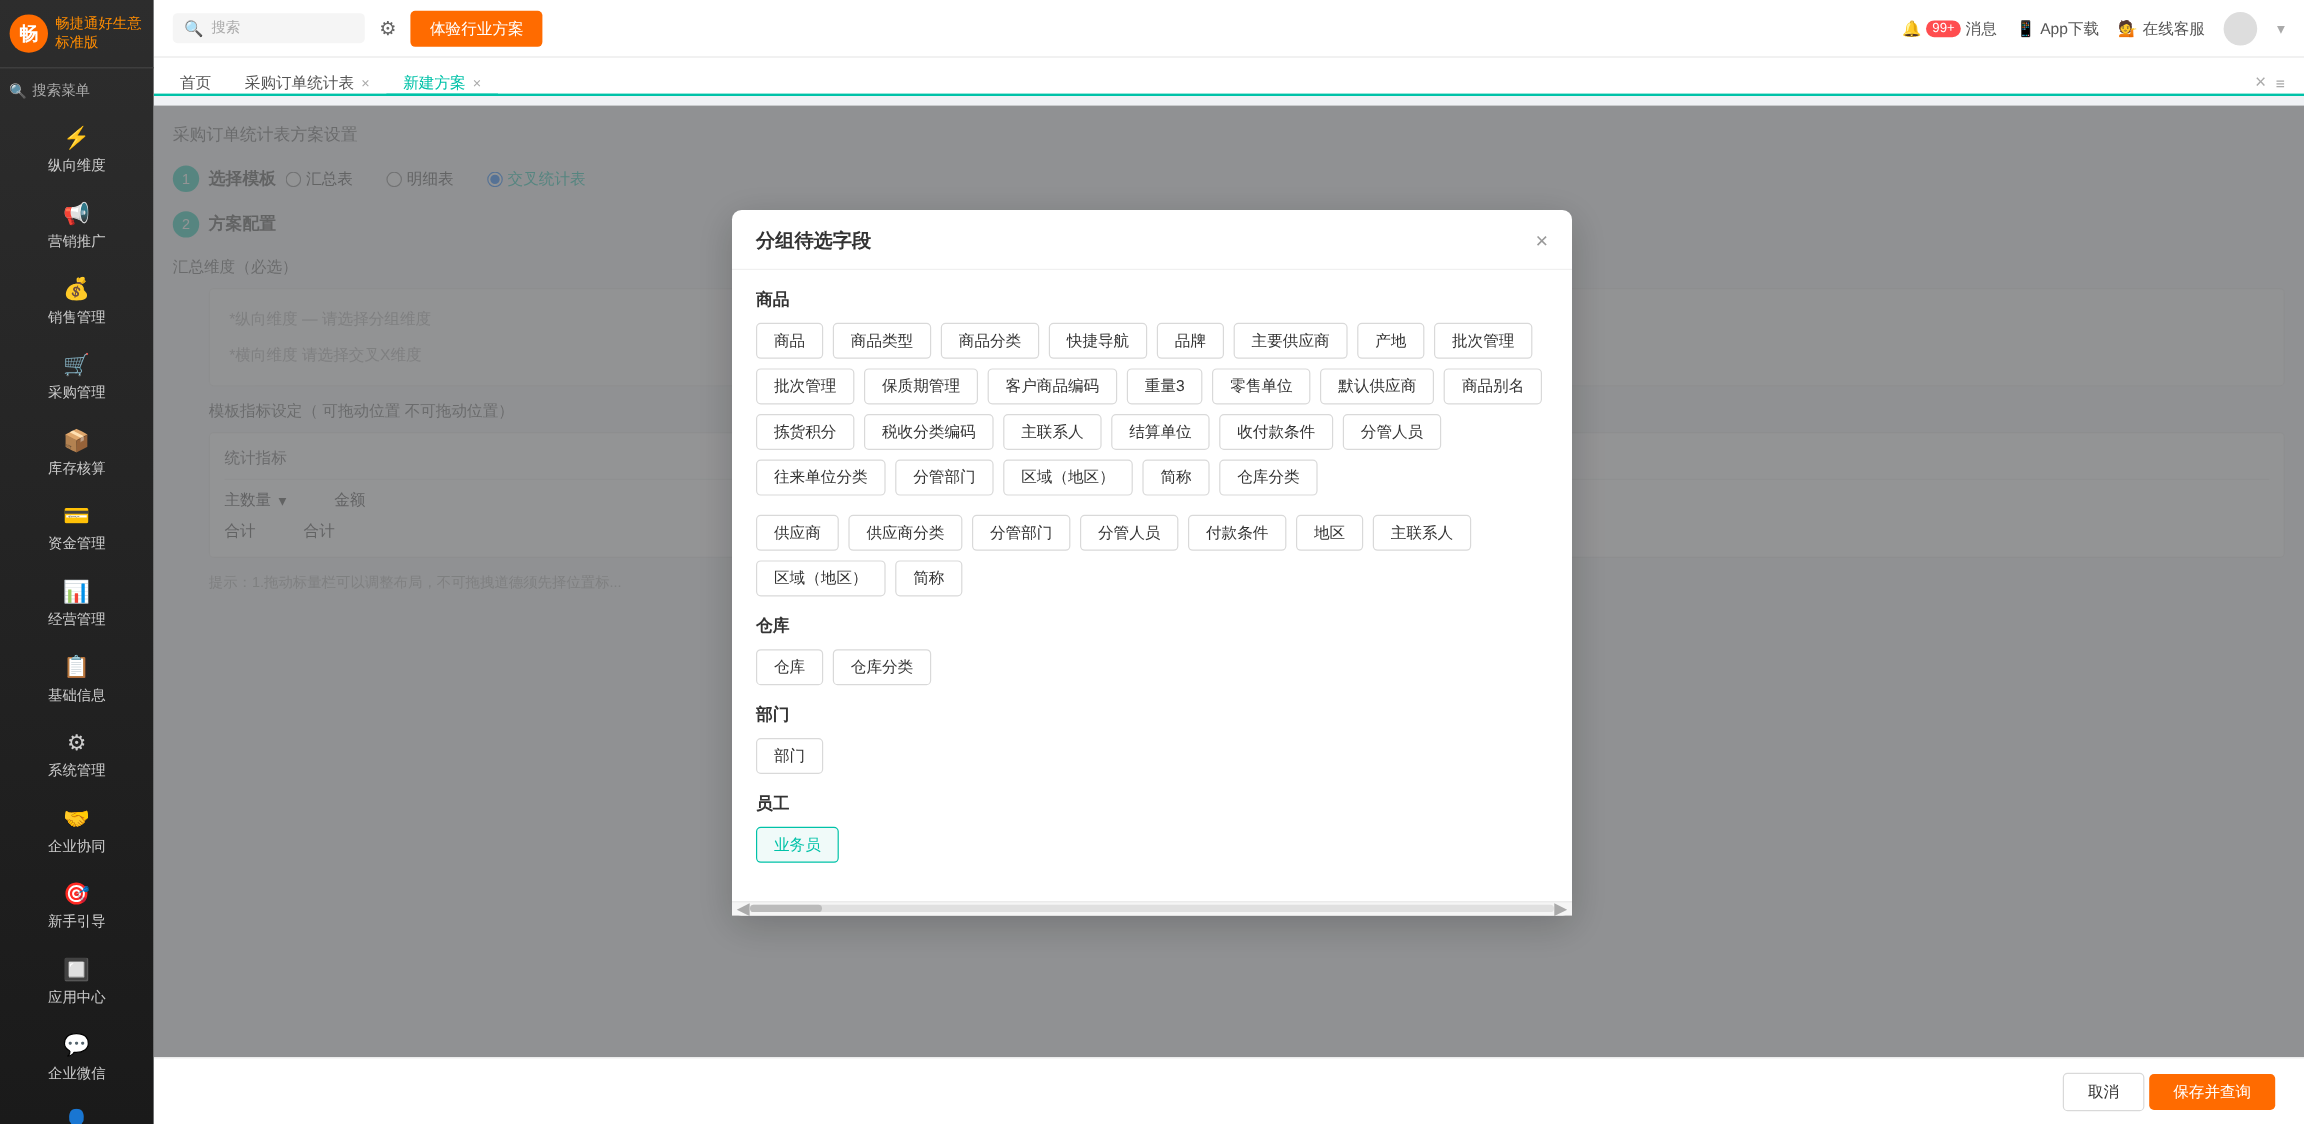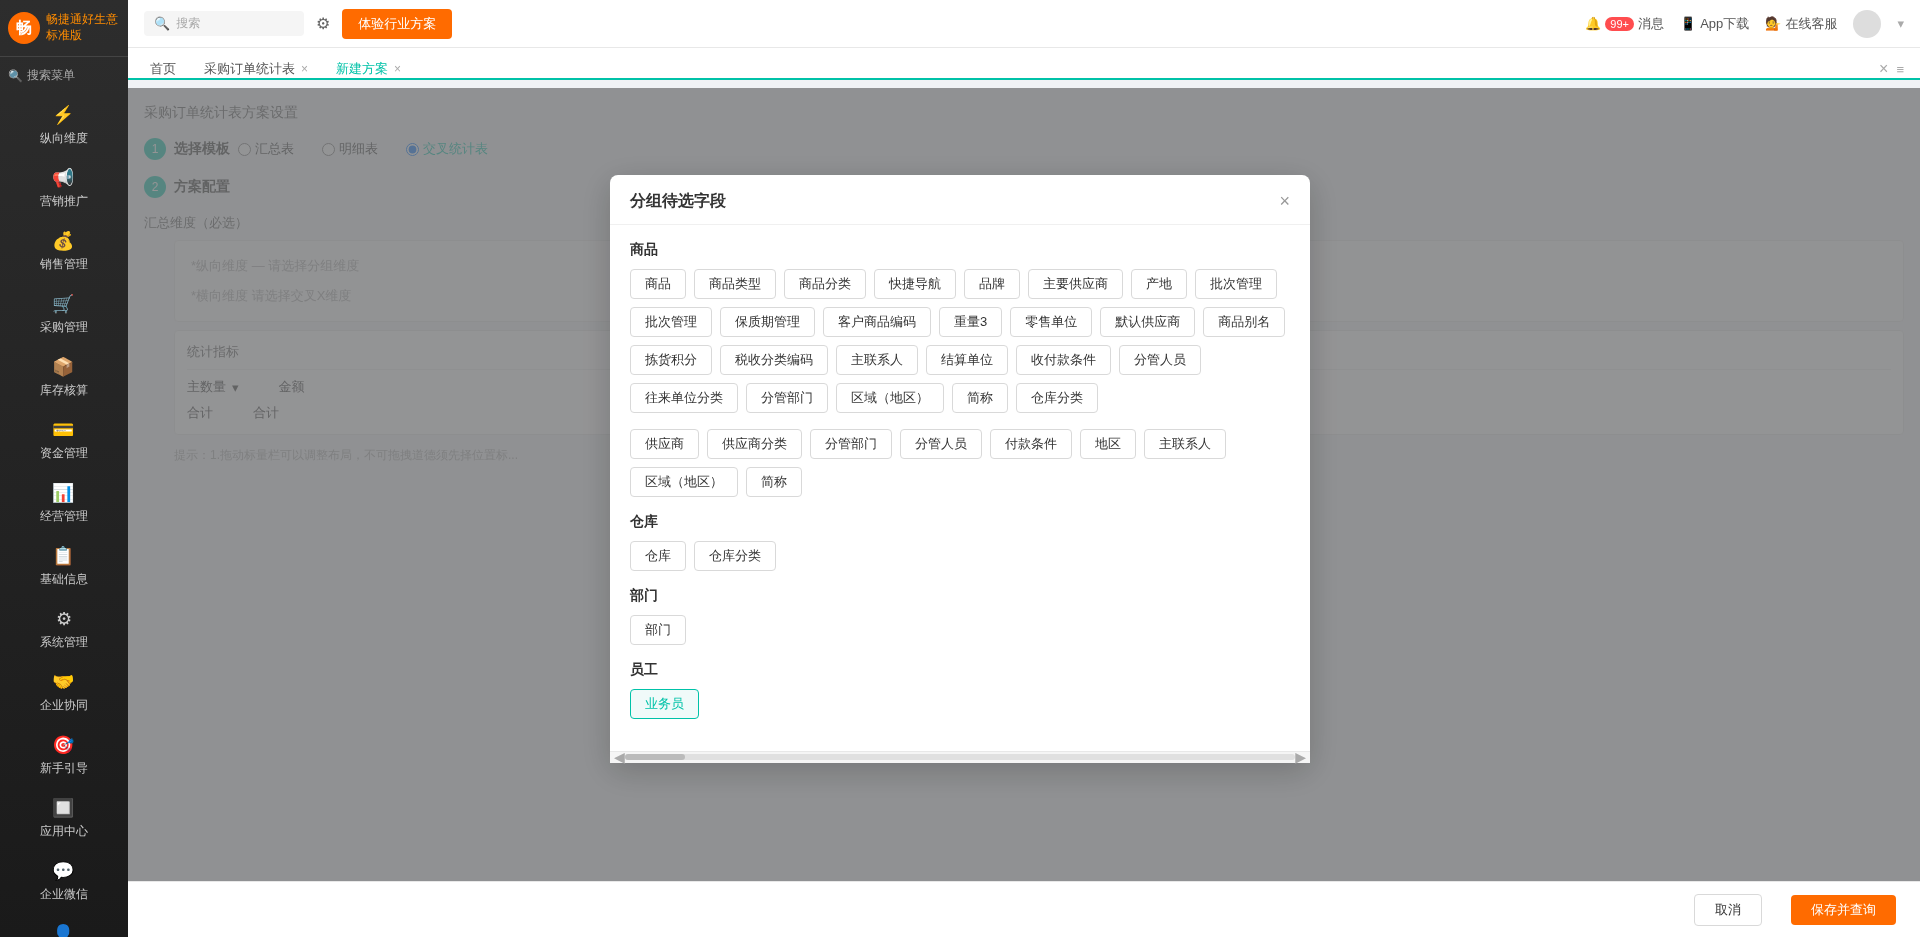--- a/index.html
+++ b/index.html
@@ -119,21 +119,21 @@
     }
     .hscroll-thumb {
       width: 60px; height: 6px; background: #bbb; border-radius: 3px; position: absolute; left: 0;
     }
 
     
     .action-bar {
       position: fixed; bottom: 0; left: 128px; right: 0; height: 56px;
       background: #fff; border-top: 1px solid #e8e8e8;
       display: flex; align-items: center; justify-content: flex-end;
-      padding: 0 24px; gap: 29px; z-index: 400;
+      padding: 0 24px; gap: 4px; z-index: 400;
     }
     .btn-cancel {
       border: 1px solid #d9d9d9; background: white; color: #333;
       padding: 6px 20px; border-radius: 4px; cursor: pointer; font-size: 13px;
     }
     .btn-confirm {
       background: #ff6b00; color: white; border: none;
       padding: 6px 20px; border-radius: 4px; cursor: pointer; font-size: 13px;
     }
 
@@ -293,20 +293,21 @@
     </div>
     <div class="step-row">
       <div class="step-badge">2</div>
       <span class="step-label">方案配置</span>
     </div>
     <div style="color:#555;margin-bottom:8px">汇总维度（必选）</div>
     <div style="margin-left:30px;background:#fafafa;border:1px solid #e8e8e8;padding:16px;border-radius:4px">
       <div style="color:#aaa;margin-bottom:12px">*纵向维度 — 请选择分组维度</div>
       <div style="color:#aaa">*横向维度 请选择交叉X维度</div>
     </div>
+    <div style="margin:12px 0 0 30px;color:#555">模板指标设定（ 可拖动位置 不可拖动位置）</div>
     <div style="margin:8px 0 0 30px;background:white;border:1px solid #e8e8e8;border-radius:4px;padding:12px">
       <div style="display:flex;gap:20px;margin-bottom:8px;border-bottom:1px solid #eee;padding-bottom:8px">
         <span style="color:#555">统计指标</span>
       </div>
       <div style="display:flex;gap:40px">
         <div style="display:flex;align-items:center;gap:6px">
             <span>主数量</span>
             <span>▾</span>
           </div>
         <div>金额</div>

